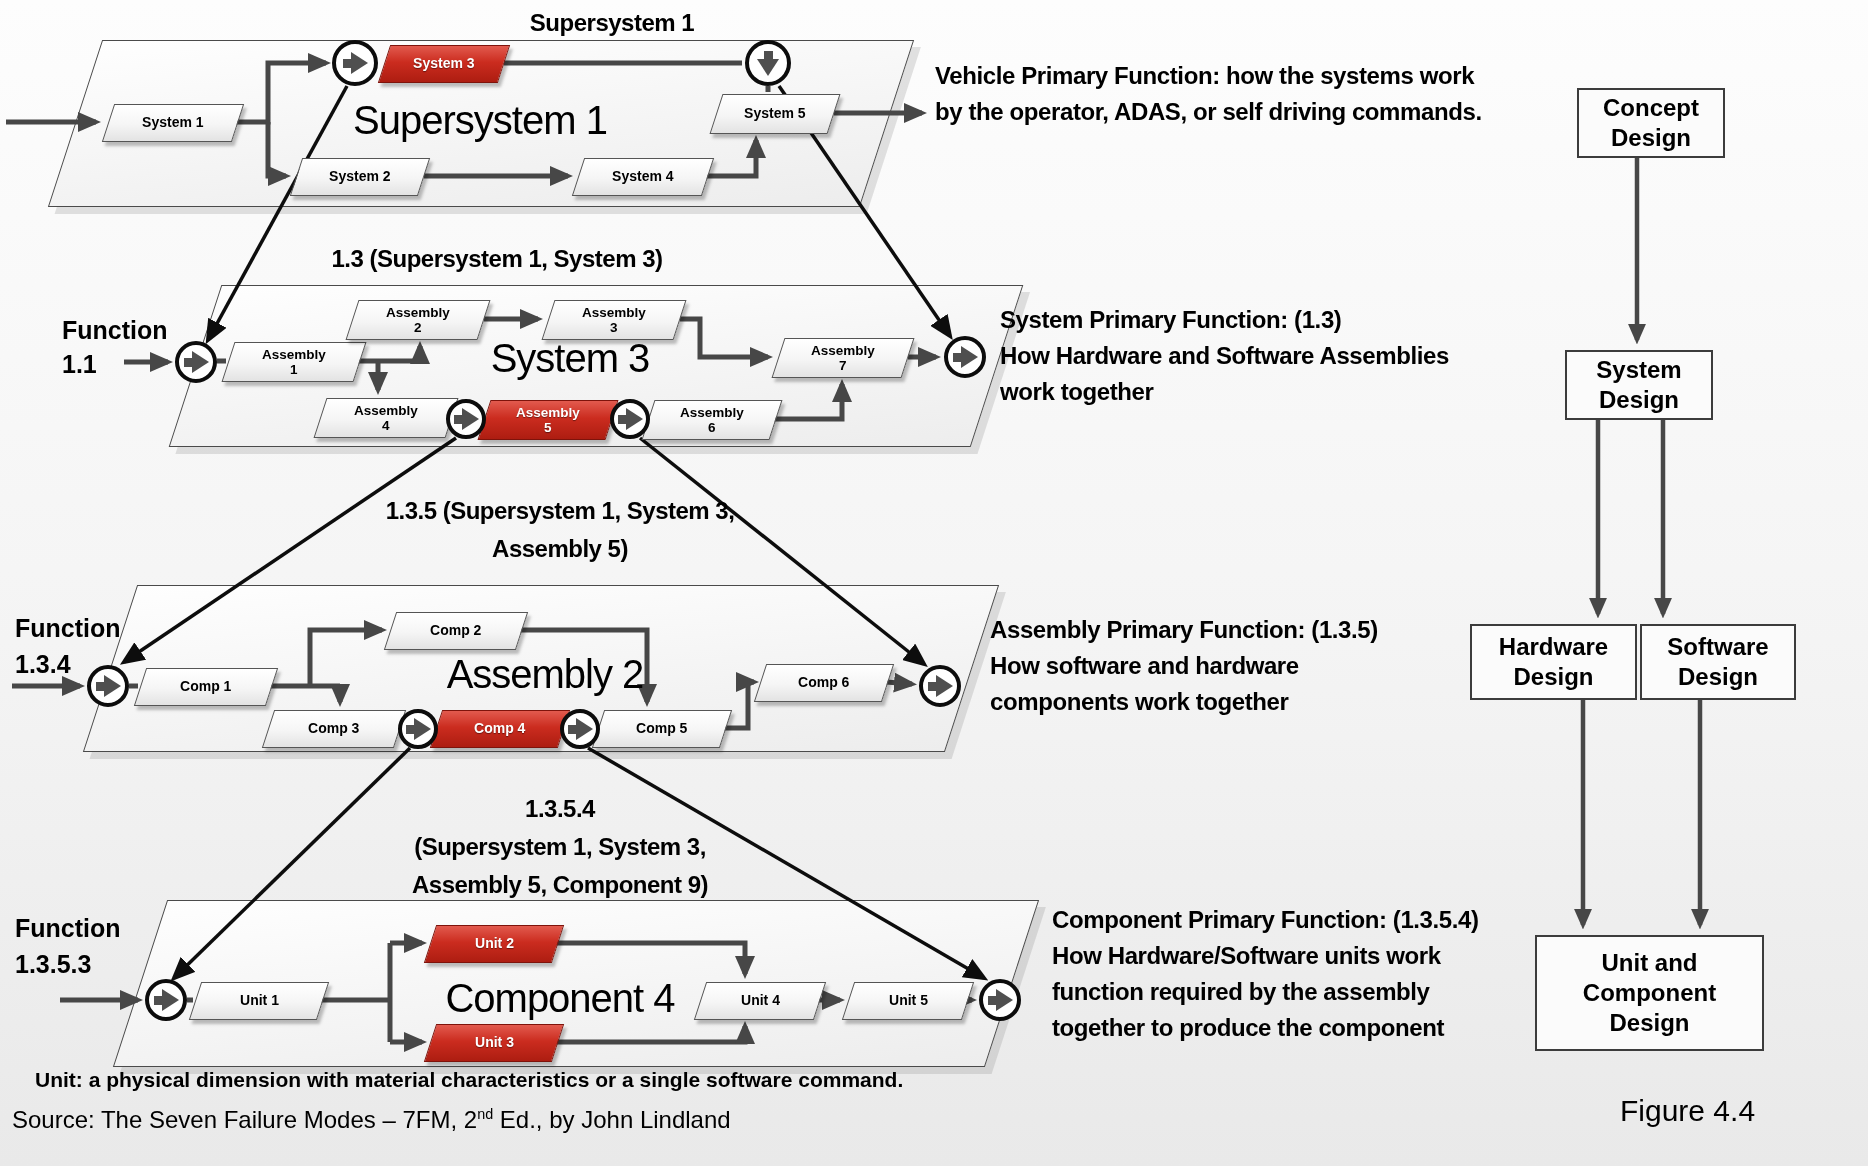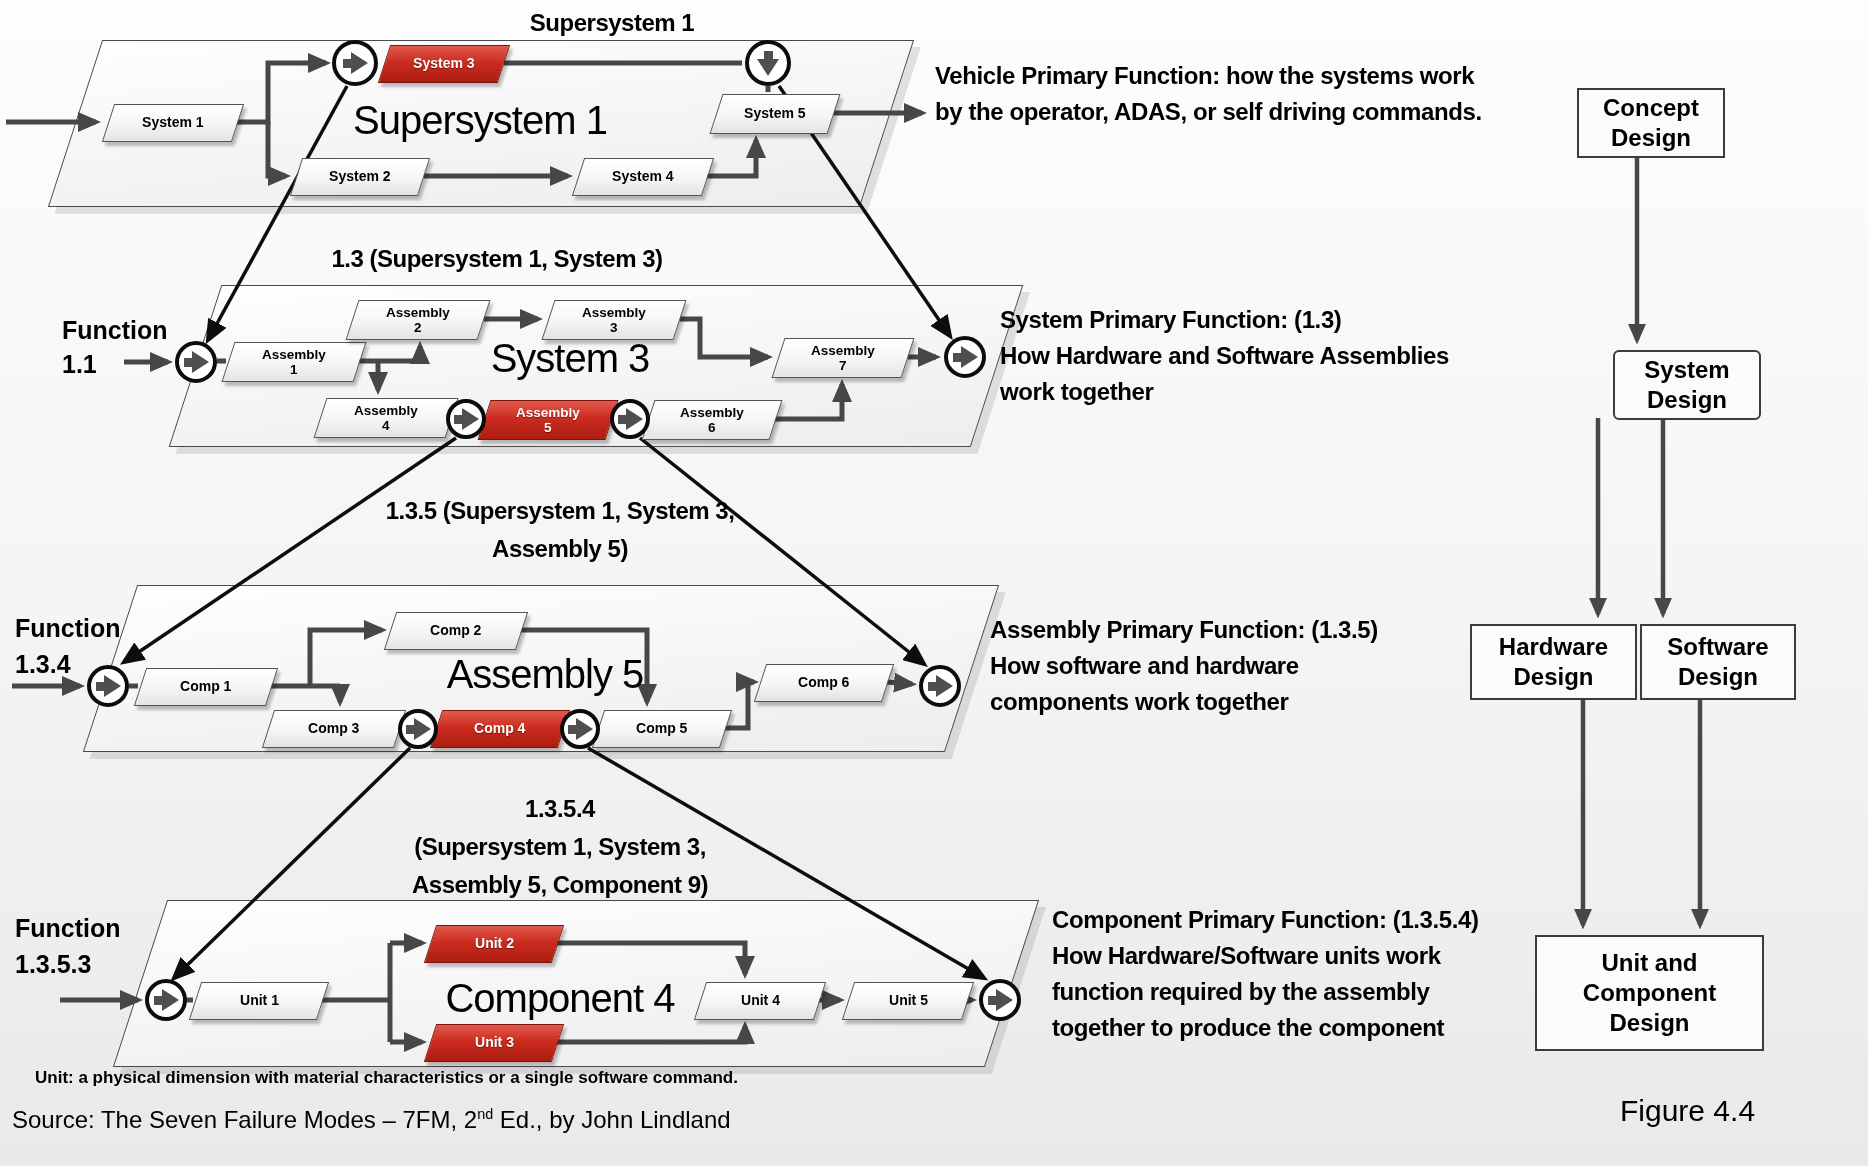--- a/index.html
+++ b/index.html
@@ -25,21 +25,21 @@
   .circ{position:absolute;box-sizing:border-box;border-radius:50%;background:#fff;border:4px solid #0c0c0c;
         display:flex;align-items:center;justify-content:center;z-index:4;}
   .circ .stub{width:9px;height:9px;background:#4f4f4f;margin-right:-1px;}
   .circ .tri{width:0;height:0;border:11px solid transparent;border-left:17px solid #4f4f4f;border-right:none;}
   .circ.down{flex-direction:column;}
   .circ.down .stub{margin:0 0 -1px 0;}
   .circ.down .tri{border:11px solid transparent;border-top:17px solid #4f4f4f;border-bottom:none;}
   .dbox{position:absolute;background:#fbfbfb;border:2px solid #3c3c3c;z-index:5;
         display:flex;align-items:center;justify-content:center;text-align:center;
         font-weight:bold;font-size:24px;line-height:1.25;}
-  .footer-bold{position:absolute;font-weight:bold;font-size:17px;white-space:nowrap;z-index:6;}
+  .footer-bold{position:absolute;font-weight:bold;font-size:21px;white-space:nowrap;z-index:6;}
   .footer-src{position:absolute;font-size:24px;white-space:nowrap;z-index:6;font-family:"Liberation Sans",sans-serif;}
   .fig{position:absolute;font-size:30px;z-index:6;}
   .sup{vertical-align:super;font-size:60%;}
   svg.conn{position:absolute;left:0;top:0;z-index:2;}
 </style>
 </head>
 <body>
 
 <div id="canvas">
 
@@ -207,21 +207,21 @@
     </div>
   <div class="circ" style="left:610px;top:399px;width:40px;height:40px;">
       <span class="stub"></span>
       <span class="tri"></span>
     </div>
 
   <div class="ptitle" style="left:310px;top:492px;width:500px;">
     <div>1.3.5 (Supersystem 1, System 3,</div>
     <div>Assembly 5)</div>
   </div>
-  <div class="biglabel" style="left:395px;top:652px;width:300px;">Assembly 5</div>
+  <div class="biglabel" style="left:395px;top:652px;width:300px;">Assembly 2</div>
   <div class="func" style="left:15px;top:614px;">Function</div>
   <div class="func" style="left:15px;top:650px;">1.3.4</div>
 
   <div class="node" style="left:140px;top:668px;width:130px;height:36px;">
       <span class="lbl">Comp 1</span>
     </div>
   <div class="node" style="left:390px;top:612px;width:130px;height:36px;">
       <span class="lbl">Comp 2</span>
     </div>
   <div class="node" style="left:268px;top:710px;width:130px;height:36px;">
@@ -305,21 +305,21 @@
   <div class="anno" style="left:1052px;top:902px;">
     <div>Component Primary Function: (1.3.5.4)</div>
     <div>How Hardware/Software units work</div>
     <div>function required by the assembly</div>
     <div>together to produce the component</div>
   </div>
 
   <div class="dbox" style="left:1565px;top:88px;width:144px;height:66px;margin-left:12px;">
       <span style="width:110px;">Concept Design</span>
     </div>
-  <div class="dbox" style="left:1613px;top:350px;width:144px;height:66px;border-radius:6px;">
+  <div class="dbox" style="left:1565px;top:350px;width:144px;height:66px;">
       <span style="width:110px;">System Design</span>
     </div>
   <div class="dbox" style="left:1470px;top:624px;width:163px;height:72px;">
       <span style="width:120px;">Hardware Design</span>
     </div>
   <div class="dbox" style="left:1640px;top:624px;width:152px;height:72px;">
       <span style="width:115px;">Software Design</span>
     </div>
   <div class="dbox" style="left:1535px;top:935px;width:225px;height:112px;">
       <span style="width:150px;">Unit and Component Design</span>

